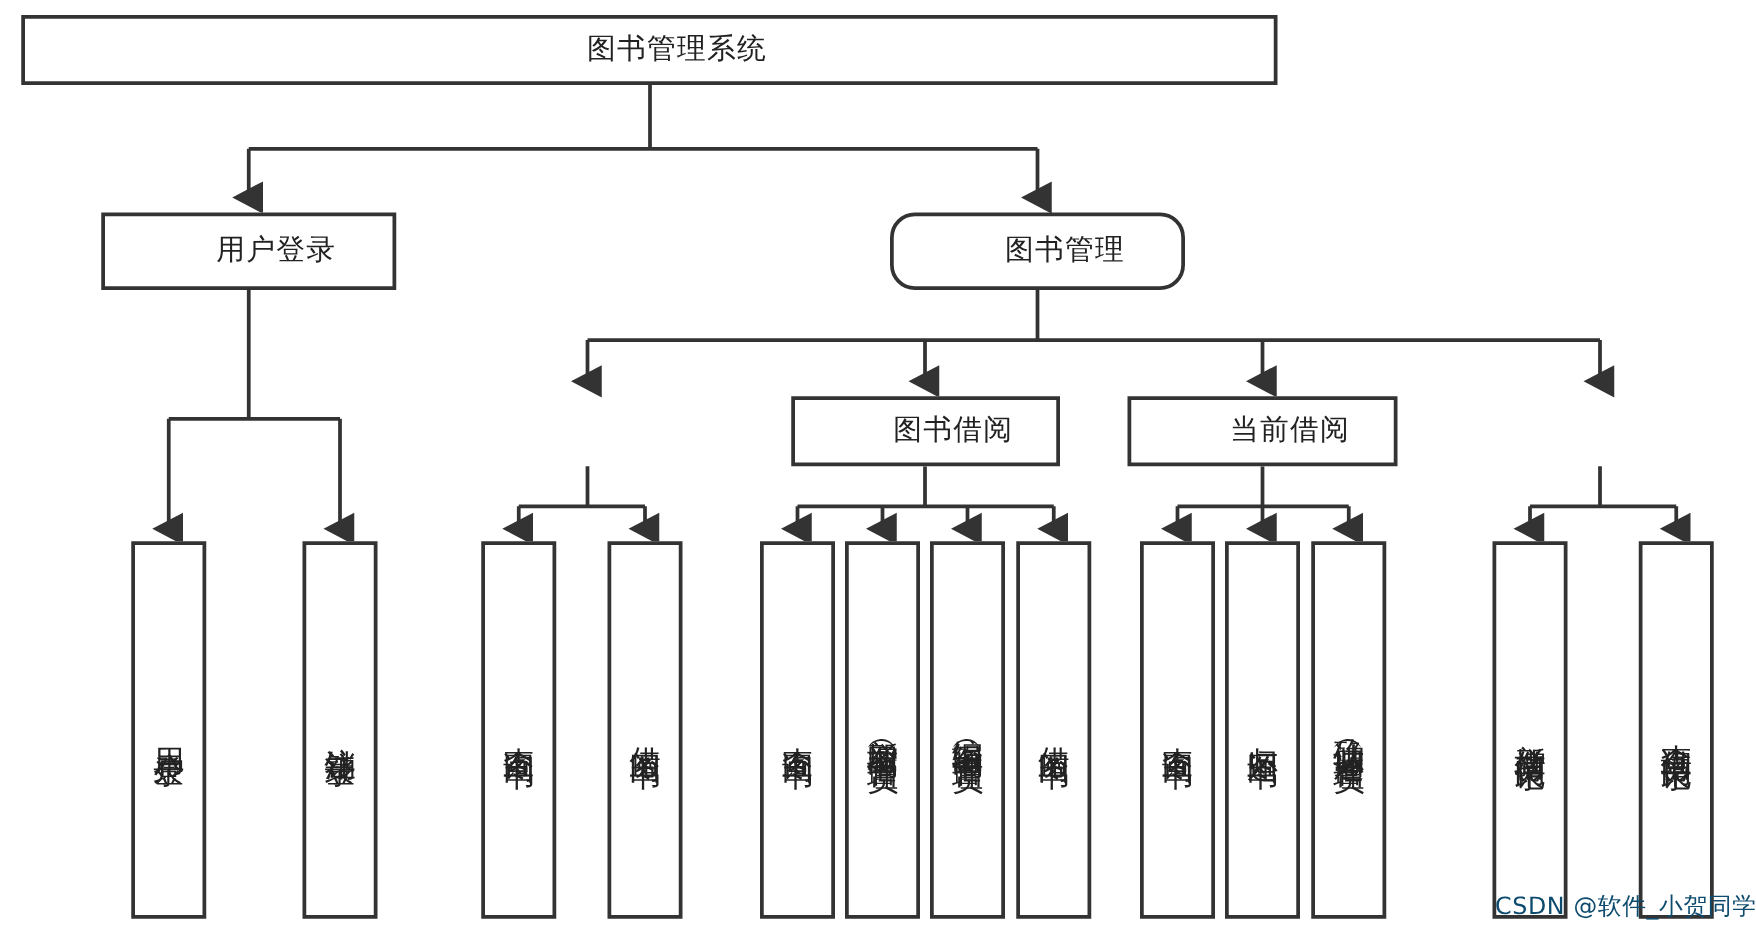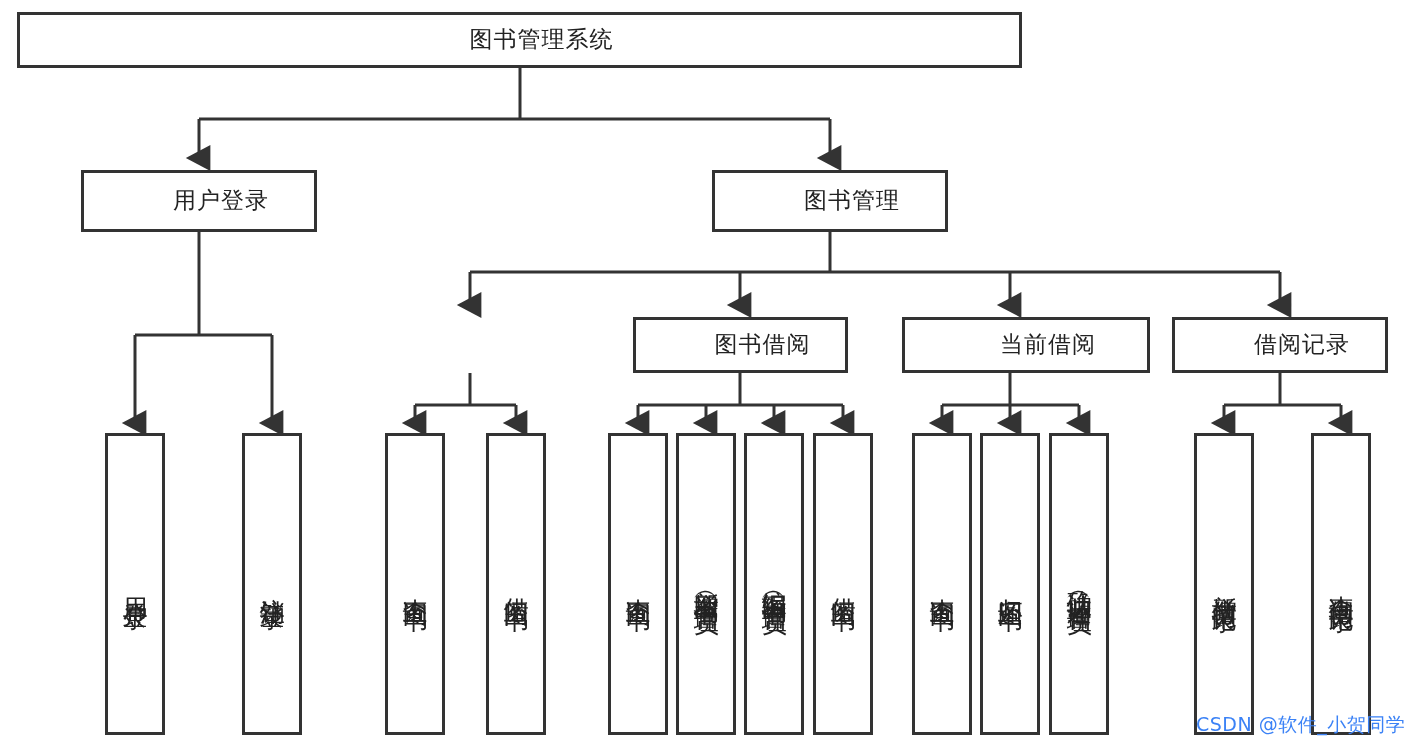--- a/index.html
+++ b/index.html
@@ -53,21 +53,21 @@
     top: 0;
     width: 1405px;
     height: 747px;
     pointer-events: none;
   }
   .watermark {
     position: absolute;
     left: 1196px;
     top: 712px;
     font-size: 19px;
-    color: #3b82f6;
+    color: #0c4a6e;
     white-space: nowrap;
     letter-spacing: 0.5px;
   }
 </style>
 </head>
 <body>
 
 <div id="canvas">
 
   <svg class="lines" viewBox="0 0 1405 747" xmlns="http://www.w3.org/2000/svg">
@@ -123,32 +123,29 @@
     </g>
   </svg>
 
   <div class="node horiz" style="left:17px; top:12px; width:1005px; height:56px;">
     <span>图书管理系统</span>
   </div>
 
   <div class="node horiz" style="left:81px; top:170px; width:236px; height:62px;">
     <span>用户登录</span>
   </div>
-  <div class="node horiz" style="left:712px; top:170px; width:236px; height:62px;">
+  <div class="node horiz" style="left:712px; top:170px; width:236px; height:62px;border-radius:20px;">
     <span>图书管理</span>
   </div>
 
   <div class="node horiz" style="left:633px; top:317px; width:215px; height:56px;justify-content:center;">
     <span>图书借阅</span>
   </div>
-  <div class="node horiz" style="left:902px; top:317px; width:248px; height:56px;">
+  <div class="node horiz" style="left:902px; top:317px; width:216px; height:56px;">
     <span>当前借阅</span>
-  </div>
-  <div class="node horiz" style="left:1172px; top:317px; width:216px; height:56px;">
-    <span>借阅记录</span>
   </div>
 
   <div class="node vert" style="left:105px; top:433px; width:60px; height:302px;">
     <span class="vtext">用户登录</span>
   </div>
   <div class="node vert" style="left:242px; top:433px; width:60px; height:302px;">
     <span class="vtext">注销登录</span>
   </div>
 
   <div class="node vert" style="left:385px; top:433px; width:60px; height:302px;">

